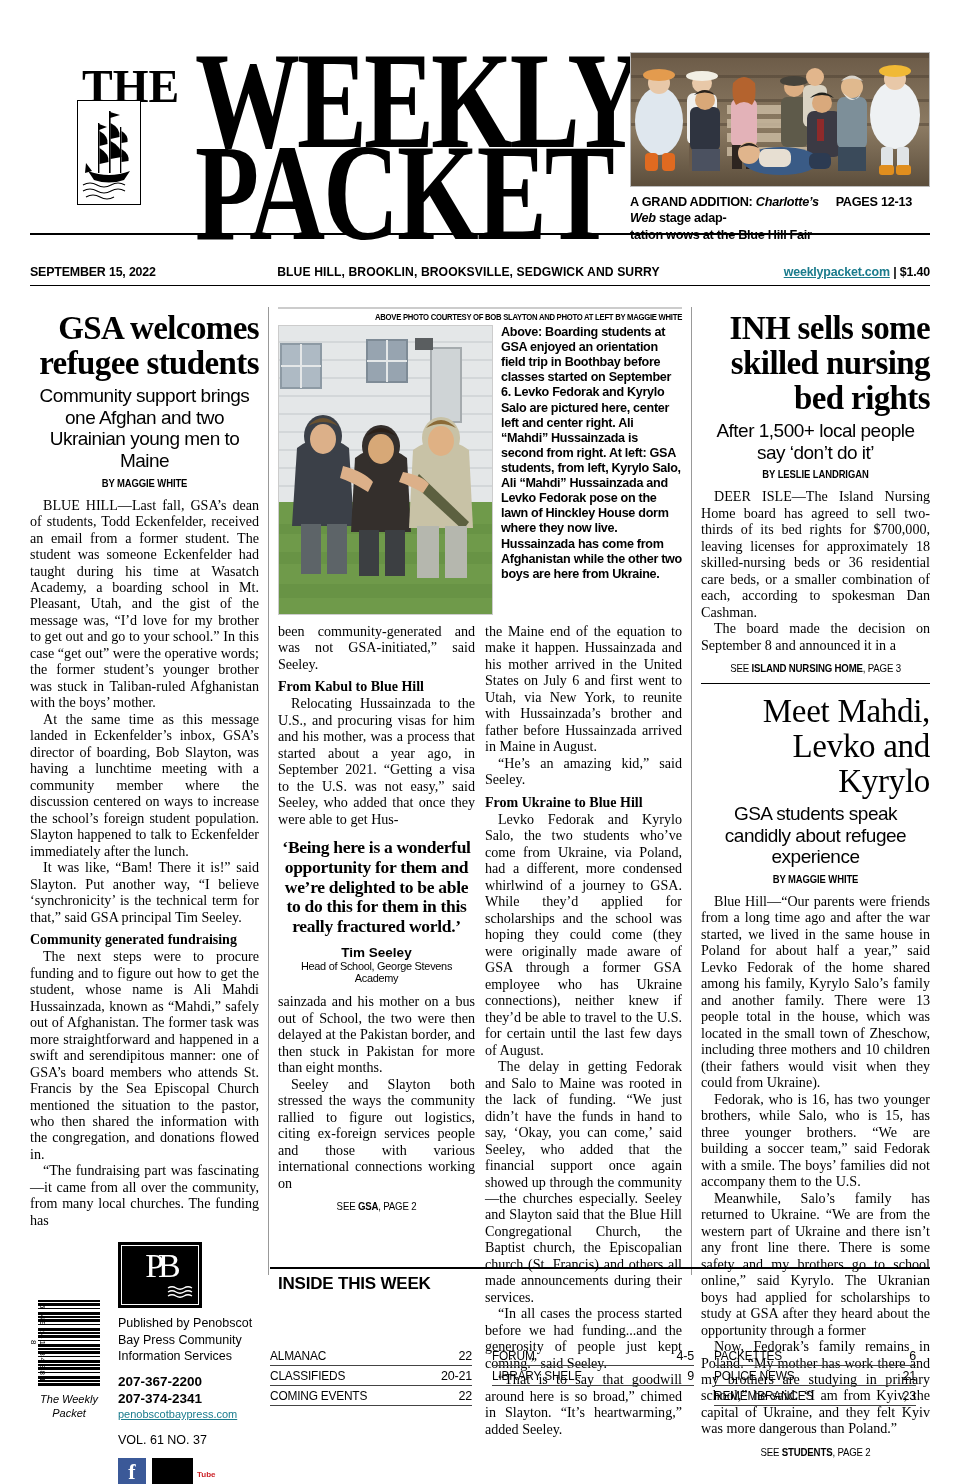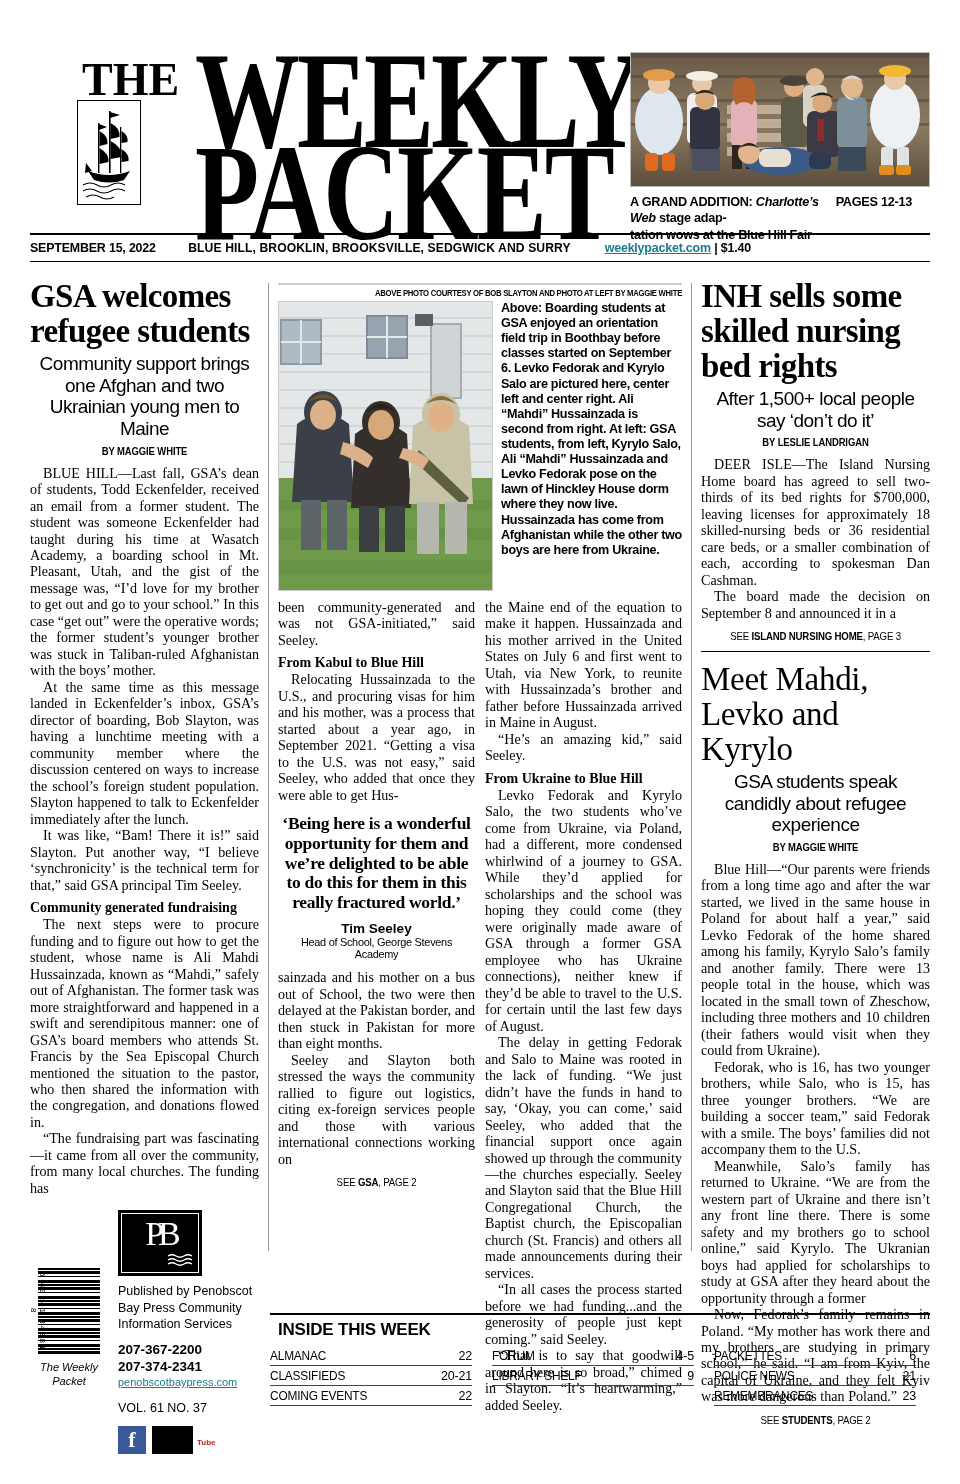--- a/index.html
+++ b/index.html
@@ -13,59 +13,59 @@
     overflow:hidden;
     position:relative;
   }
   .page { width:960px; height:1484px; position:relative; padding:0 30px; }
 
   
   .masthead { display:flex; align-items:flex-start; padding-top:52px; height:225px; }
   .nameplate { width:600px; position:relative; }
   .wp-line { font-family:"Liberation Serif", serif; font-weight:700;
              letter-spacing:-2px; line-height:0.82; color:#000; }
-  .wp-the { position:absolute; left:52px; top:1px; font-size:46px; font-weight:700;
+  .wp-the { position:absolute; left:52px; top:8px; font-size:46px; font-weight:700;
             letter-spacing:0px; font-family:"Liberation Serif", serif; }
   .wp-weekly { position:absolute; left:165px; top:-8px; font-size:105px; font-weight:700;
                letter-spacing:-3px; transform:scaleY(1.32); transform-origin:left top; }
   .wp-packet { position:absolute; left:165px; top:84px; font-size:105px; font-weight:700;
                letter-spacing:-2px; transform:scaleY(1.32); transform-origin:left top; }
   .ship-box { position:absolute; left:47px; top:48px; width:64px; height:105px;
               border:1.5px solid #000; background:#fff; overflow:hidden; }
   .promo { width:300px; margin-left:22px; padding-top:0px; }
   .promo-photo { width:300px; height:135px; border:1px solid #bbb; position:relative;
                  overflow:hidden; background:#8e7f6d; }
   .promo-cap { font-family:"Liberation Sans", sans-serif; font-size:13.5px;
                line-height:1.22; font-weight:700; margin-top:7px; letter-spacing:-0.3px;
                transform:scaleX(0.94); transform-origin:left center; }
   .promo-cap .ital { font-style:italic; font-weight:700; }
   .promo-pages { float:right; font-weight:700; letter-spacing:-0.3px; }
 
   
   .dateline-rule { border-top:2.5px solid #000; margin-top:8px; }
-  .dateline { display:flex; align-items:center; 
+  .dateline { display:flex; align-items:center; justify-content:space-between;
               font-family:"Liberation Sans", sans-serif; font-size:13.5px;
-              font-weight:700; padding:5px 0 6px; letter-spacing:-0.2px; }
+              font-weight:700; padding:5px 0 6px; letter-spacing:-0.2px;margin-top:24px; }
   .dl-date { transform:scaleX(0.92); transform-origin:left center; }
   .dl-towns { font-weight:700; transform:scaleX(0.9); letter-spacing:0.1px; }
   .dl-right { transform:scaleX(0.92); transform-origin:right center; }
   .dl-url { color:#1a7b8c; text-decoration:underline; font-weight:700; }
   .dl-price { font-weight:700; color:#000; }
   .dateline-rule2 { border-top:1.2px solid #000; }
 
   
   .cols { display:flex; margin-top:9px; height:980px; }
   .col-a { width:238px; padding-right:9px; }
   .col-mid { width:424px; border-left:1px solid #999; border-right:1px solid #999;
              padding:0 9px; display:flex; flex-direction:column;margin-top:12px; }
   .col-c { width:238px; padding-left:9px; }
 
   
-  h1.hl { font-family:"Liberation Serif", serif; font-weight:700; text-align:left;
-          font-size:33px; line-height:1.06; margin:8px 0 4px; letter-spacing:-0.6px; }
+  h1.hl { font-family:"Liberation Serif", serif; font-weight:700; text-align:right;
+          font-size:33px; line-height:1.06; margin:16px 0 4px; letter-spacing:-0.6px; }
   h1.hl-light { font-weight:400; font-size:33px; letter-spacing:-0.3px; }
   .deck { font-family:"Liberation Sans", sans-serif; font-size:19px; line-height:1.14;
           text-align:center; margin:2px 0 5px; letter-spacing:-0.5px; font-weight:400; }
   .byline { font-family:"Liberation Sans", sans-serif; font-size:10.5px; font-weight:700;
             text-align:center; letter-spacing:-0.1px; margin-bottom:8px;
             transform:scaleX(0.9); }
   .sub-hd { font-family:"Liberation Serif", serif; font-weight:700; font-size:14px;
             margin:7px 0 0; }
 
   p.body { font-family:"Liberation Serif", serif; font-size:14.1px; line-height:1.17;
@@ -132,21 +132,21 @@
         font-family:"Liberation Sans", sans-serif; font-weight:700; font-size:9px;
         text-align:center; line-height:1.0; padding-top:3px;padding-left:41px; }
   .yt i { display:block; background:#fff; color:#cc2127; font-style:normal;
           margin:1px 4px 0; font-size:8px; }
 
   
   .inside { position:absolute; left:270px; right:30px; bottom:78px; }
   .inside-top { border-top:2.5px solid #000; }
   .inside-title { font-family:"Liberation Sans", sans-serif; font-weight:700;
                   font-size:17px; letter-spacing:-0.2px; padding:5px 0 6px 8px; }
-  .idx-grid { display:flex; gap:0; }
+  .idx-grid { display:flex; gap:0;margin-top:46px; }
   .idx-col { flex:1; padding-right:14px; }
   .idx-col + .idx-col { padding-left:6px; }
   .idx-row { display:flex; justify-content:space-between; align-items:baseline;
              border-bottom:1px solid #444; padding:3px 0 2px;
              font-family:"Liberation Sans", sans-serif; font-size:12.5px;
              letter-spacing:-0.2px; }
   .idx-row .nm { transform:scaleX(0.95); transform-origin:left center; }
 </style>
 </head>
 <body>

